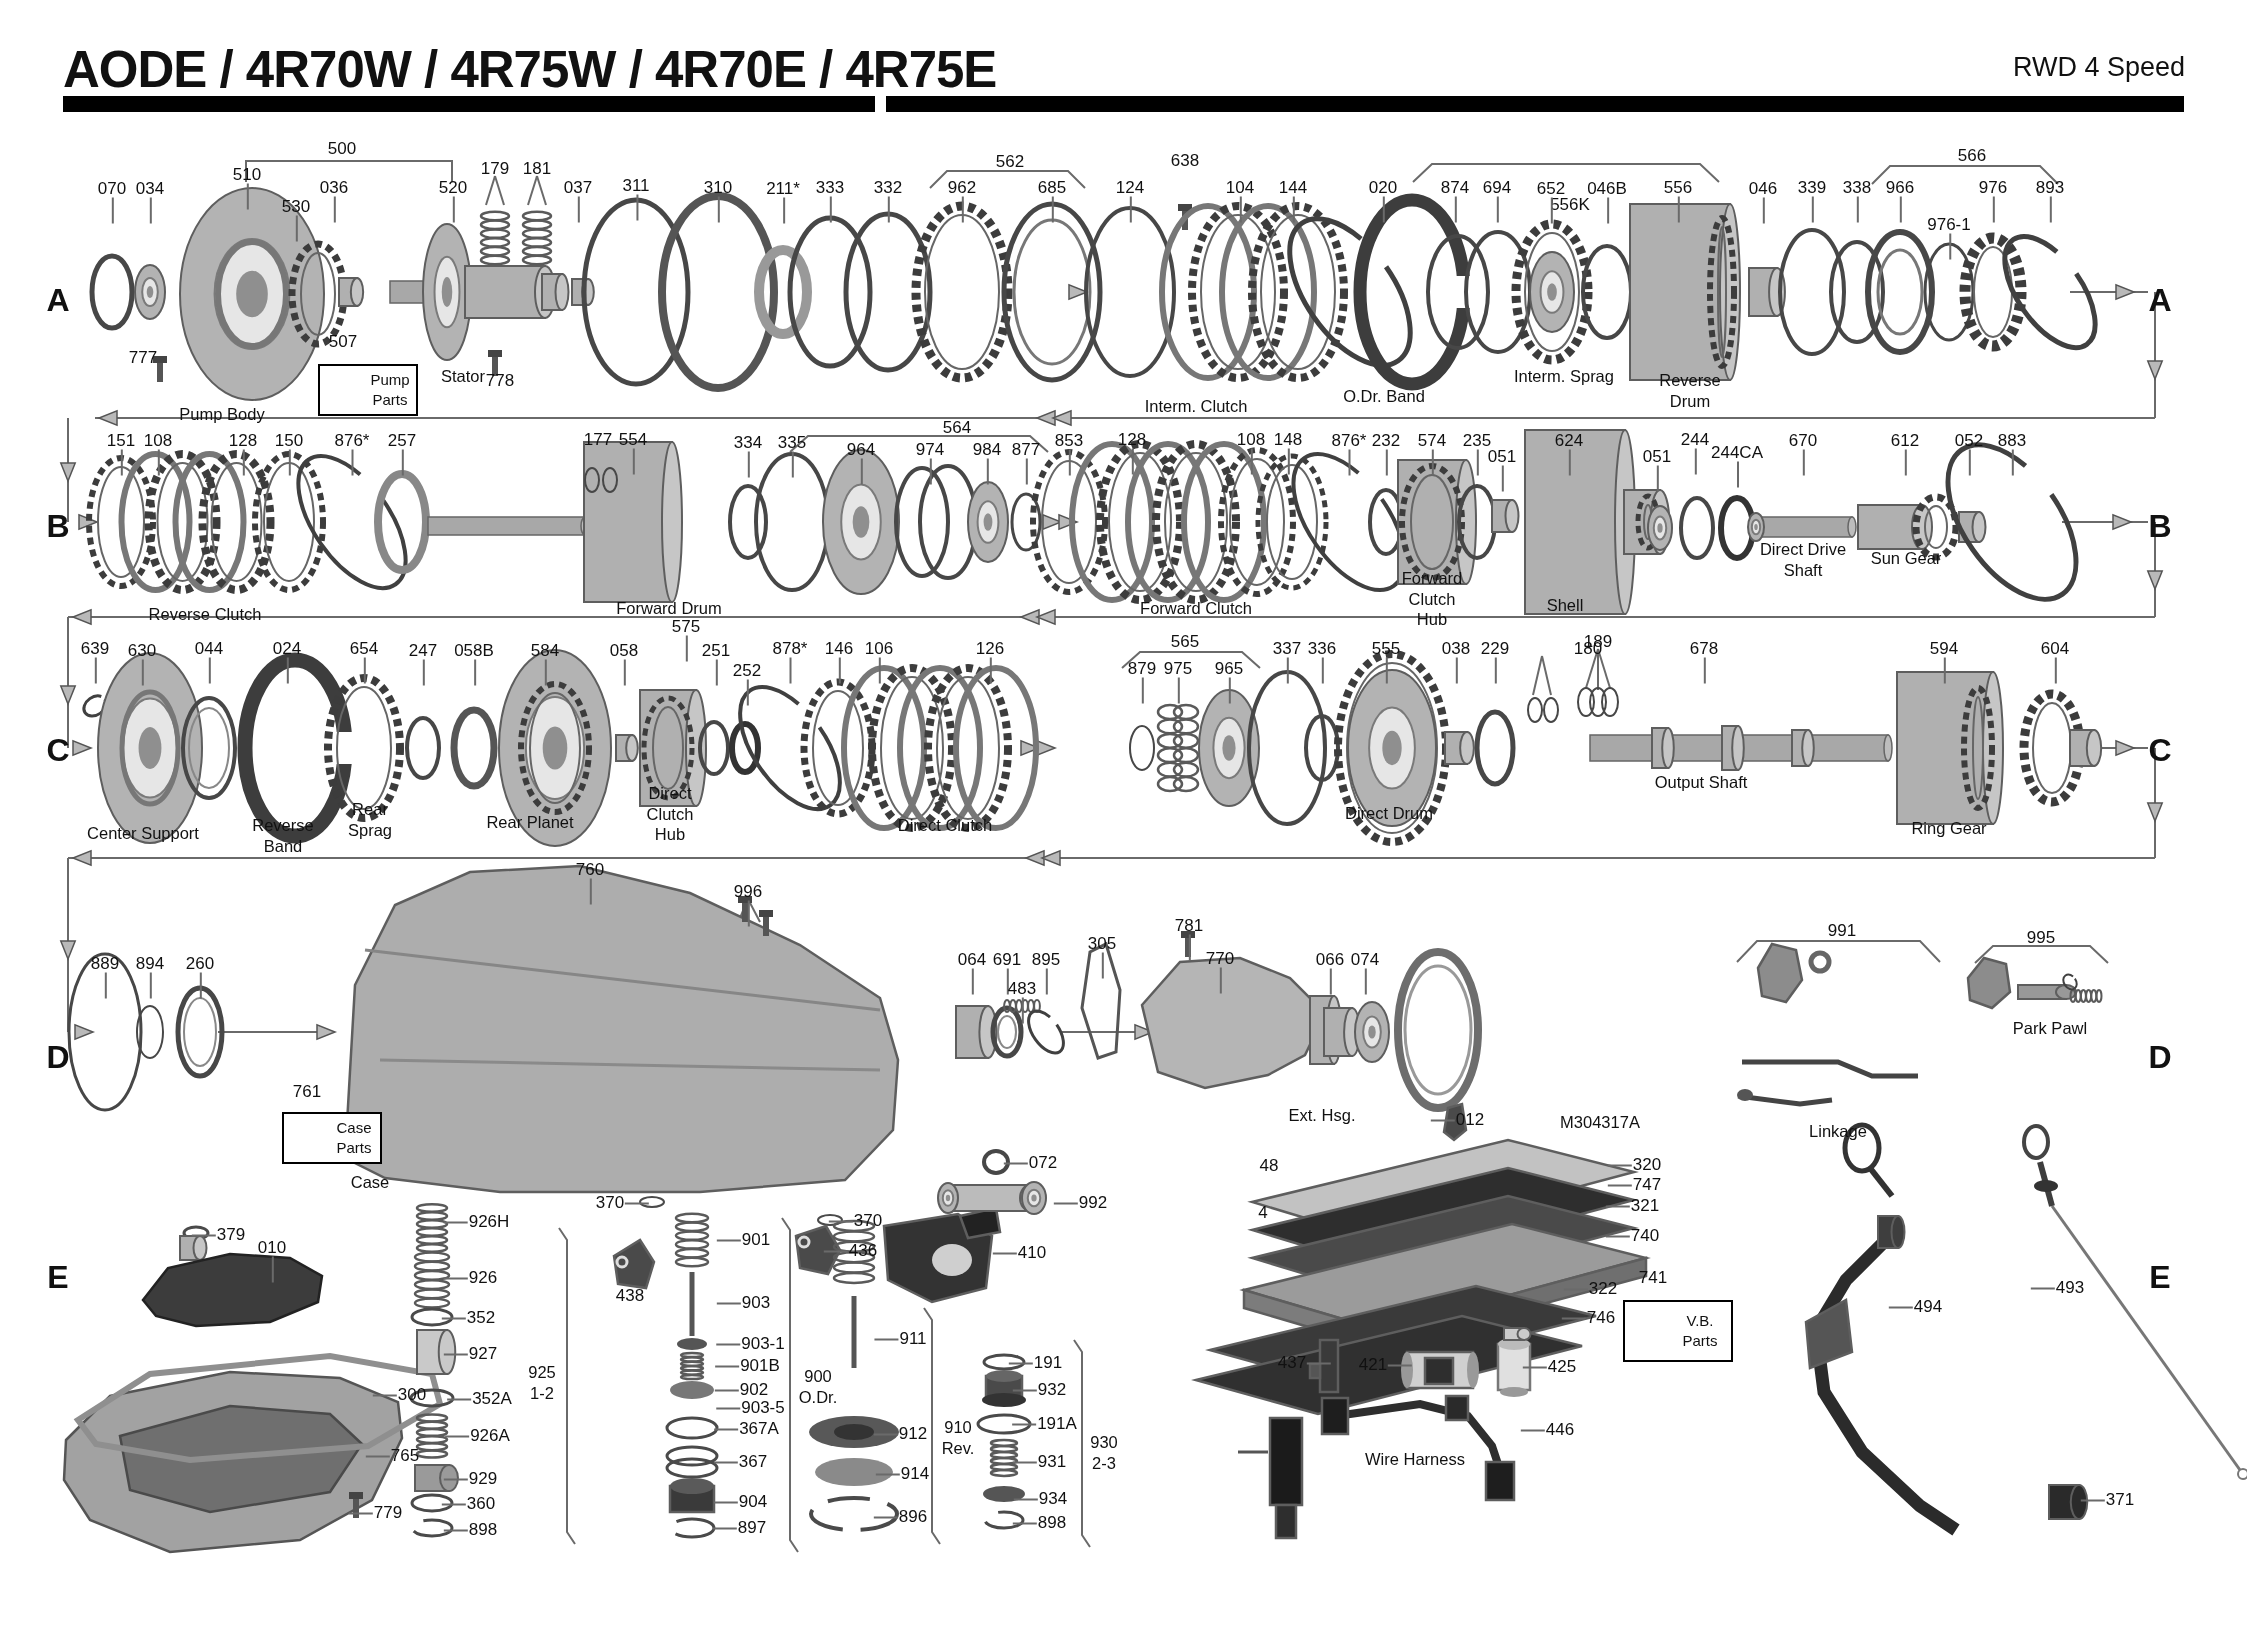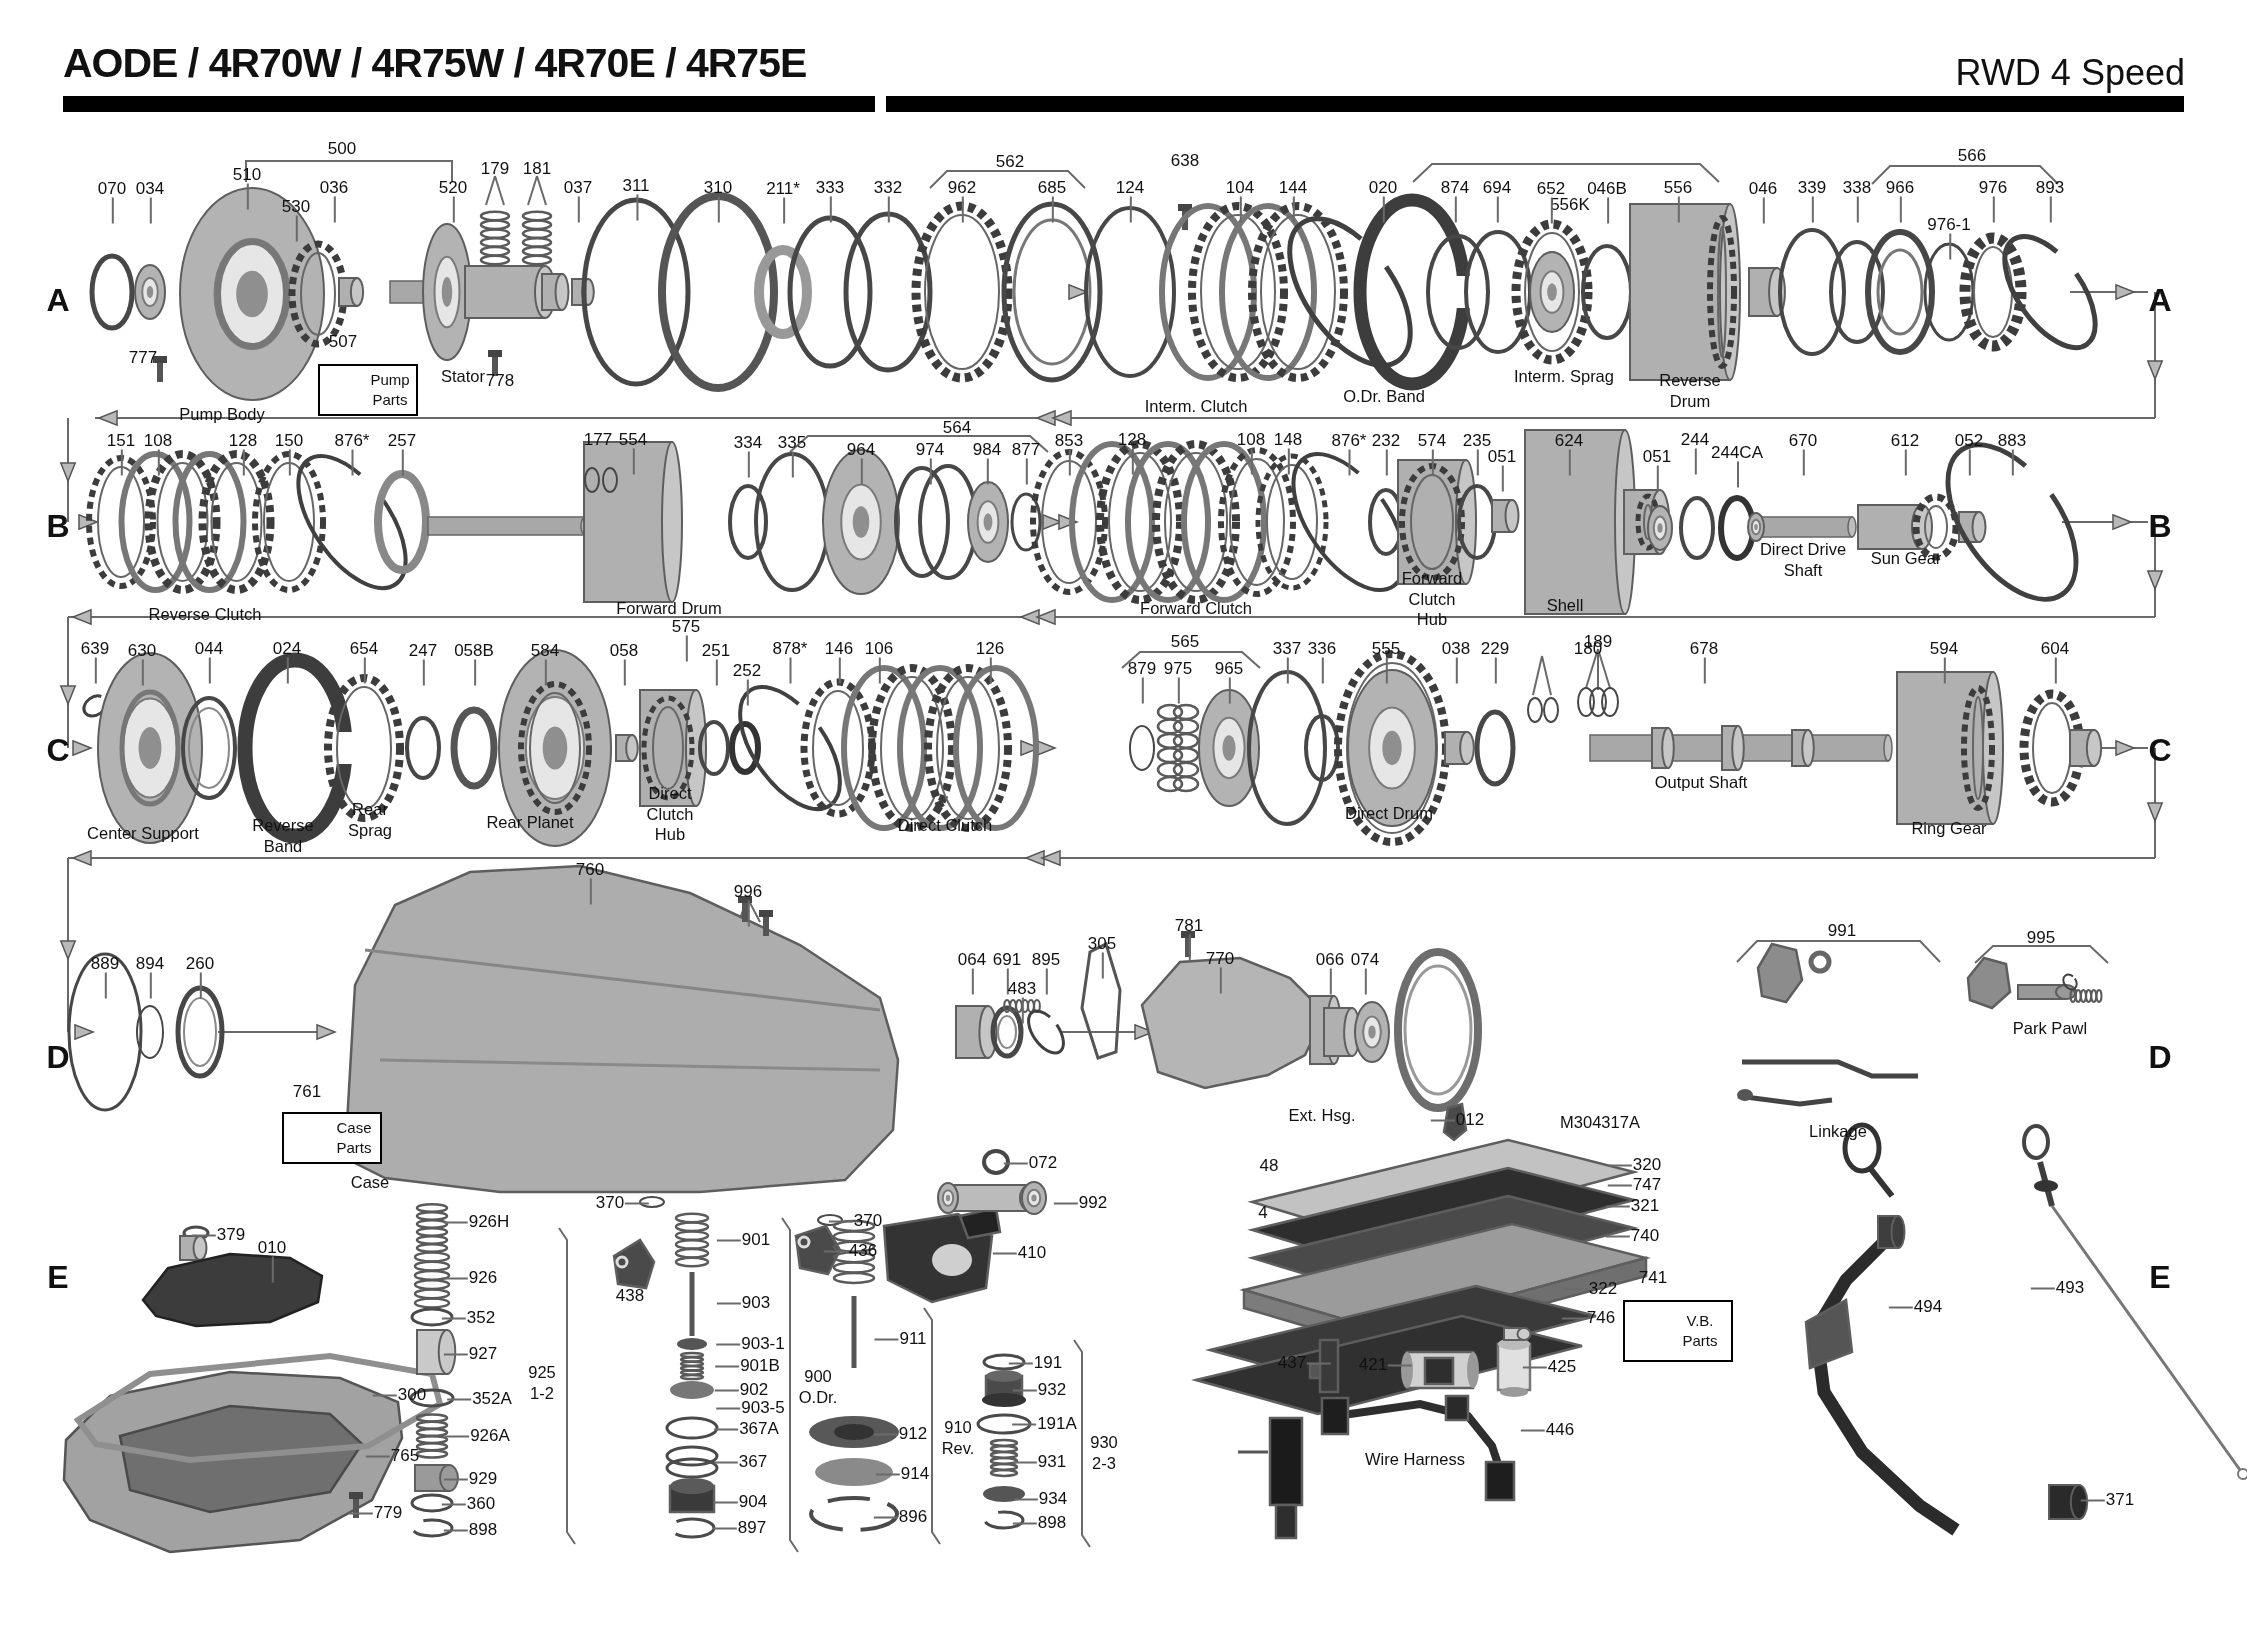--- a/index.html
+++ b/index.html
@@ -1,19 +1,19 @@
 <!DOCTYPE html>
 <html><head>
 <meta charset="utf-8">
 <style>
   html,body{margin:0;padding:0;background:#fff;}
   #page{position:relative;width:2247px;height:1650px;background:#fff;overflow:hidden;
         font-family:"Liberation Sans",sans-serif;color:#111;}
-  #title{position:absolute;left:63px;top:40px;font-size:41px;font-weight:bold;letter-spacing:-1px;}
-  #edition{position:absolute;right:62px;top:52px;font-size:36px;}
+  #title{position:absolute;left:63px;top:40px;font-size:51px;font-weight:bold;letter-spacing:-1px;}
+  #edition{position:absolute;right:62px;top:52px;font-size:27px;}
   .bar{position:absolute;height:16px;background:#000;top:96px;}
   #bar1{left:63px;width:812px;}
   #bar2{left:886px;width:1298px;}
   #art{position:absolute;left:0;top:0;}
   .co{position:absolute;transform:translate(-50%,-50%);font-size:17px;line-height:1;white-space:nowrap;}
   .co.Lv::after{content:"";position:absolute;left:50%;top:108%;width:2px;height:26px;background:#6a6a6a;}
   .co.Ll::before{content:"";position:absolute;right:103%;top:50%;width:24px;height:2px;background:#6a6a6a;}
   .co.Lr::after{content:"";position:absolute;left:103%;top:50%;width:24px;height:2px;background:#6a6a6a;}
   .nm{position:absolute;transform:translate(-50%,-50%);font-size:16.5px;line-height:1.25;
       white-space:pre-line;text-align:center;}

